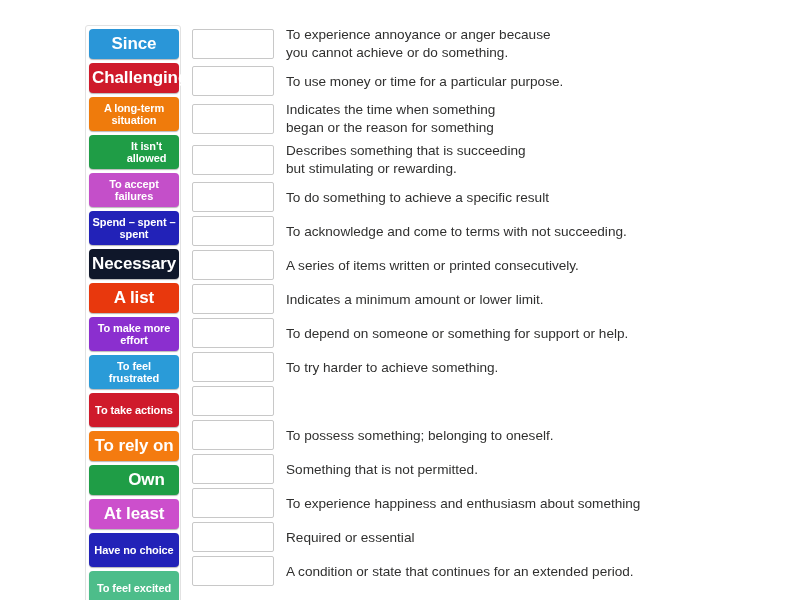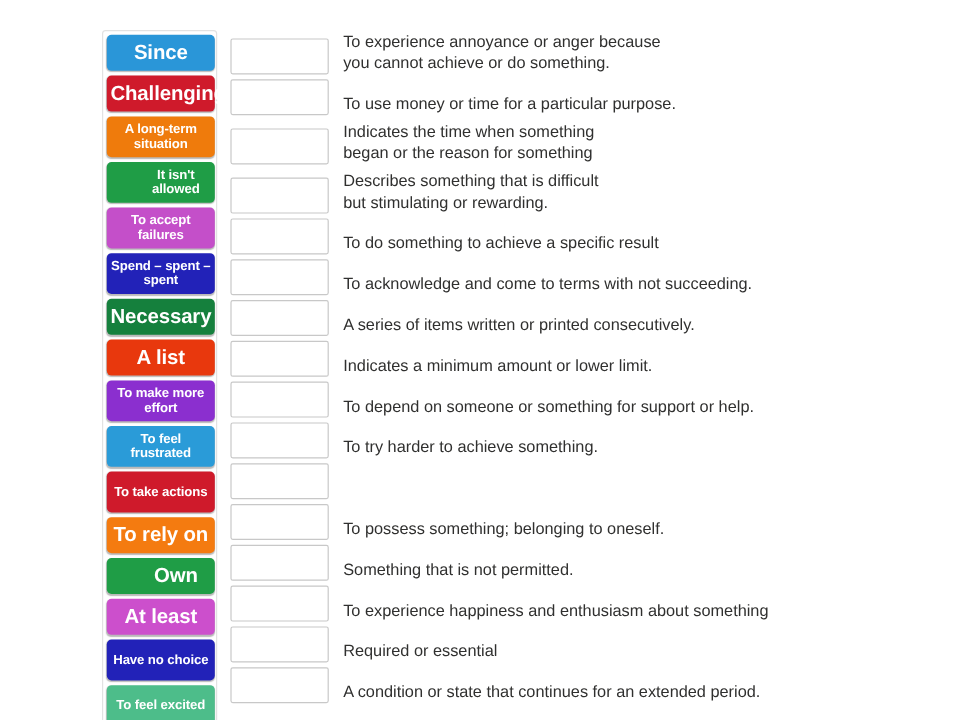--- a/index.html
+++ b/index.html
@@ -59,21 +59,21 @@
 
   
   .answer-list {
     position: absolute;
     left: 192px;
     top: 25px;
     width: 600px;
   }
   .answer-row {
     display: flex;
-    align-items: flex-end;
+    align-items: center;
     margin-bottom: 4px;
   }
   .drop-box {
     flex: 0 0 auto;
     width: 82px;
     height: 30px;
     box-sizing: border-box;
     background: #ffffff;
     border: 1px solid #c8c8c8;
     border-radius: 2px;
@@ -106,21 +106,21 @@
       </div>
       <div class="tile two-line" style="background: rgb(31, 157, 70); padding-left: 28px;">
         <span>It isn't allowed</span>
       </div>
       <div class="tile two-line" style="background: rgb(196, 79, 201);">
         <span>To accept failures</span>
       </div>
       <div class="tile two-line" style="background: rgb(34, 34, 184);">
         <span>Spend – spent – spent</span>
       </div>
-      <div class="tile one-line" style="background: #15803d;">
+      <div class="tile one-line" style="background: #0f172a;">
         <span>Necessary</span>
       </div>
       <div class="tile one-line" style="background: rgb(232, 56, 13);">
         <span>A list</span>
       </div>
       <div class="tile two-line" style="background: rgb(139, 47, 207);">
         <span>To make more effort</span>
       </div>
       <div class="tile two-line" style="background: rgb(42, 155, 216);">
         <span>To feel frustrated</span>
@@ -155,21 +155,21 @@
         <div class="drop-box"></div>
         <div class="definition">To use money or time for a particular purpose.</div>
       </div>
       <div class="answer-row">
         <div class="drop-box"></div>
         <div class="definition">Indicates the time when something
 began or the reason for something</div>
       </div>
       <div class="answer-row">
         <div class="drop-box"></div>
-        <div class="definition">Describes something that is difficult
+        <div class="definition">Describes something that is succeeding
 but stimulating or rewarding.</div>
       </div>
       <div class="answer-row">
         <div class="drop-box"></div>
         <div class="definition">To do something to achieve a specific result</div>
       </div>
       <div class="answer-row">
         <div class="drop-box"></div>
         <div class="definition">To acknowledge and come to terms with not succeeding.</div>
       </div>

